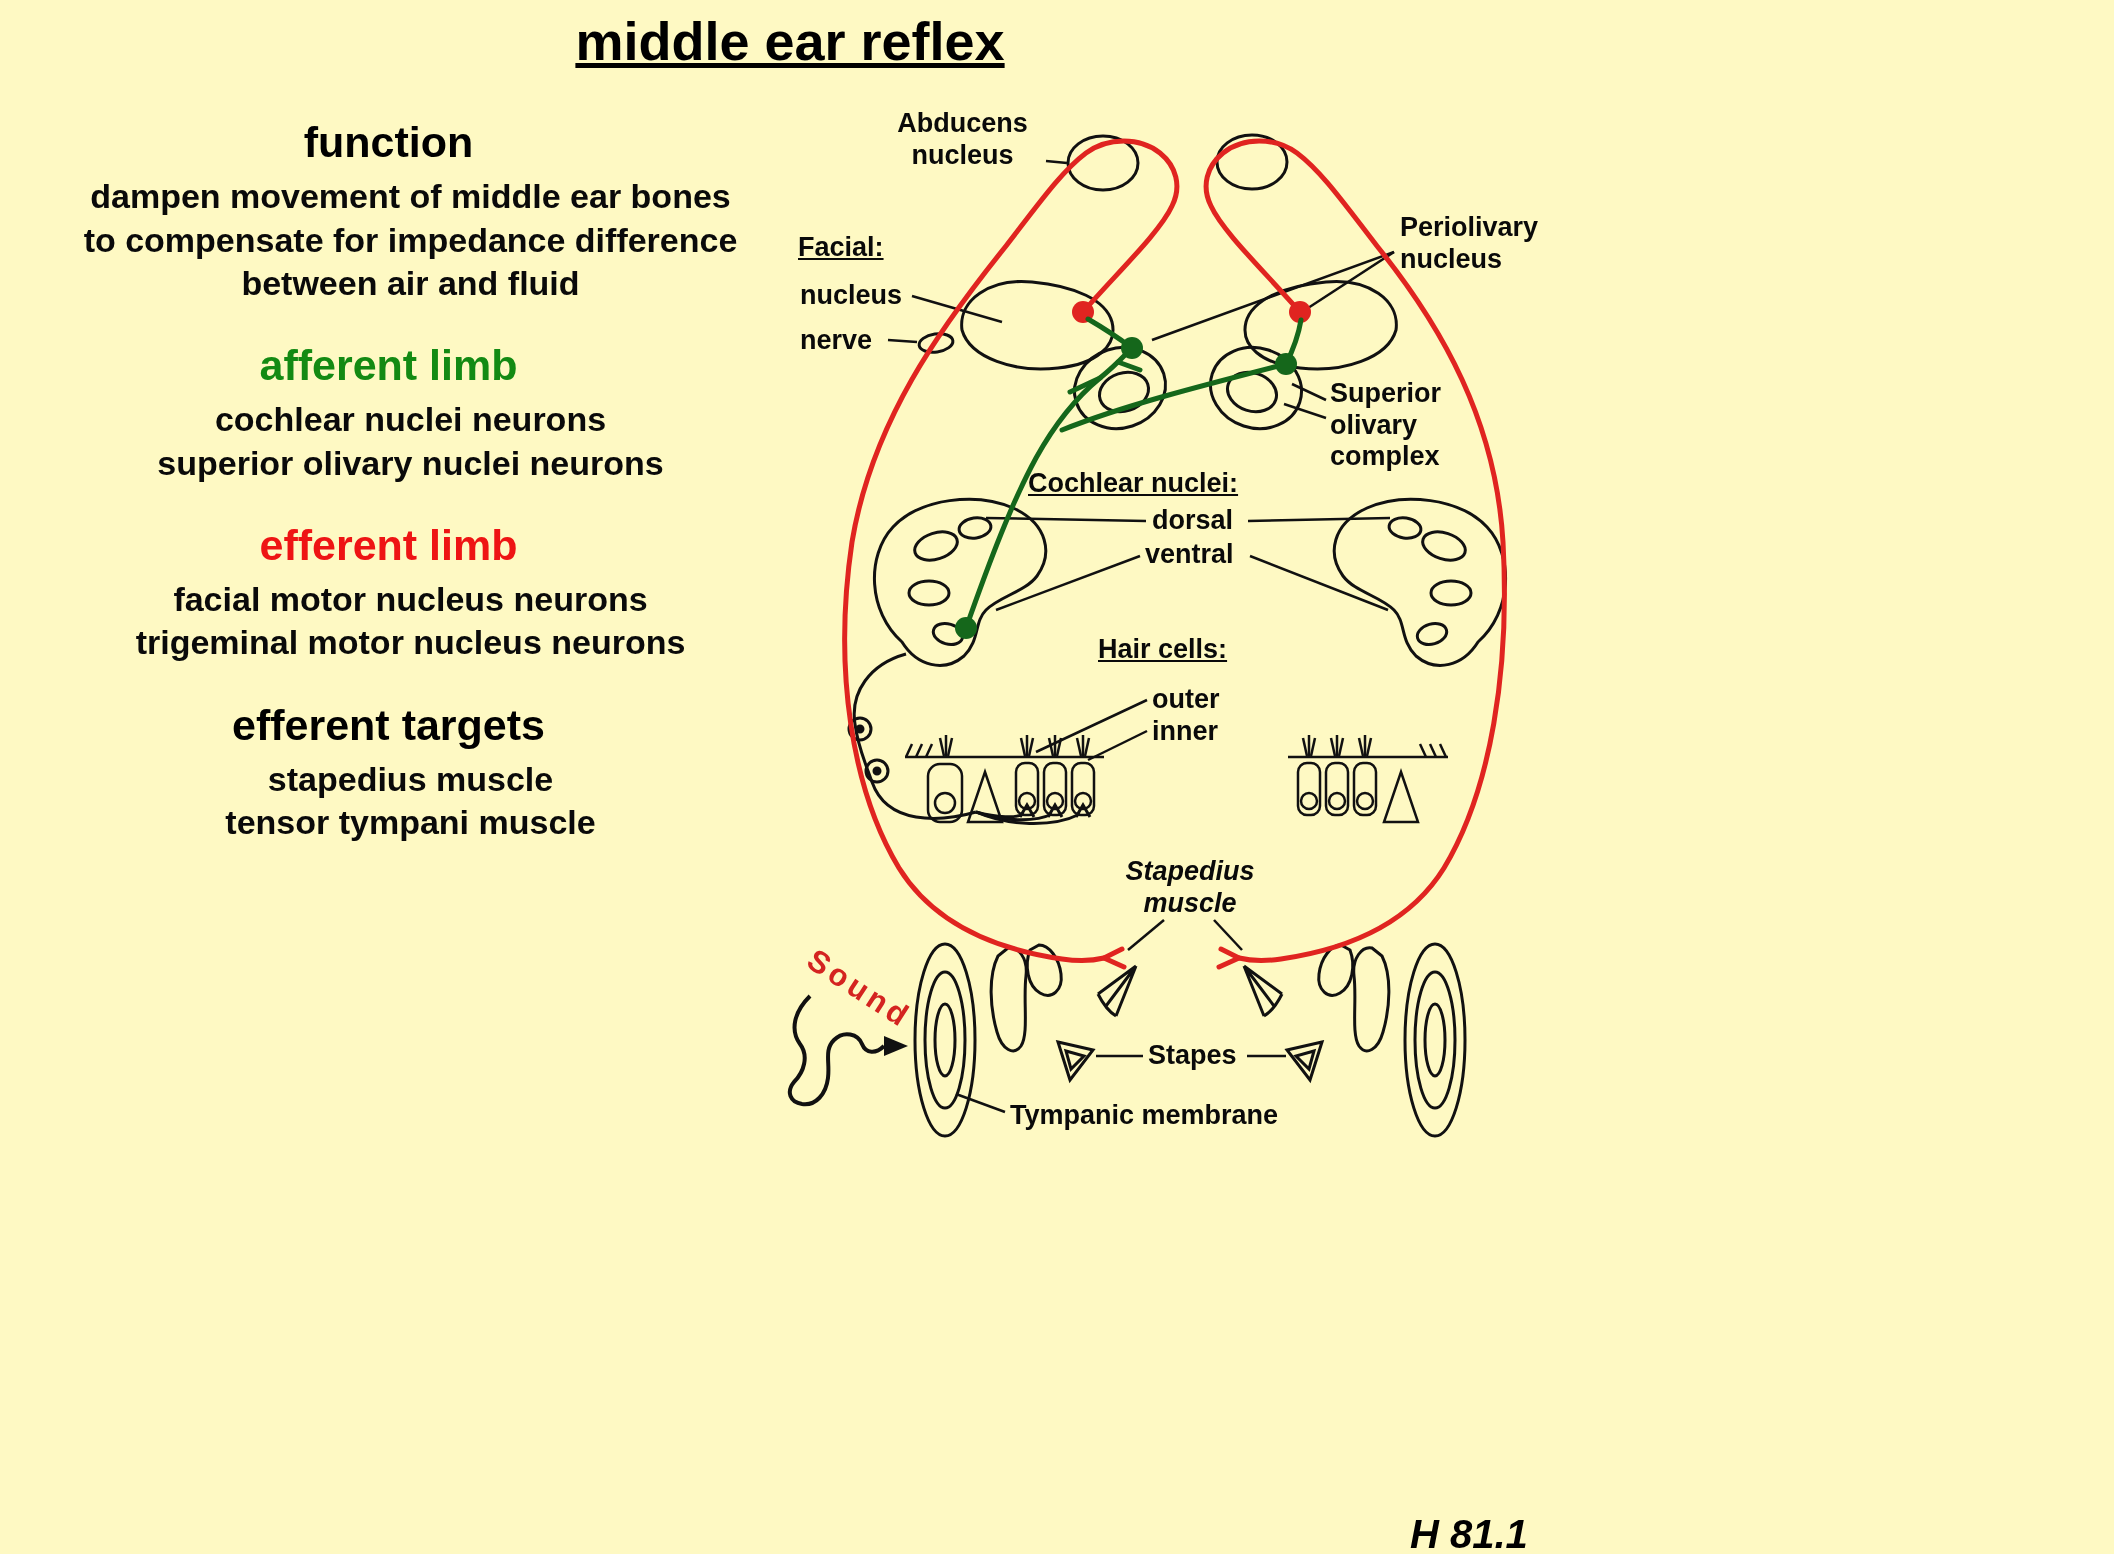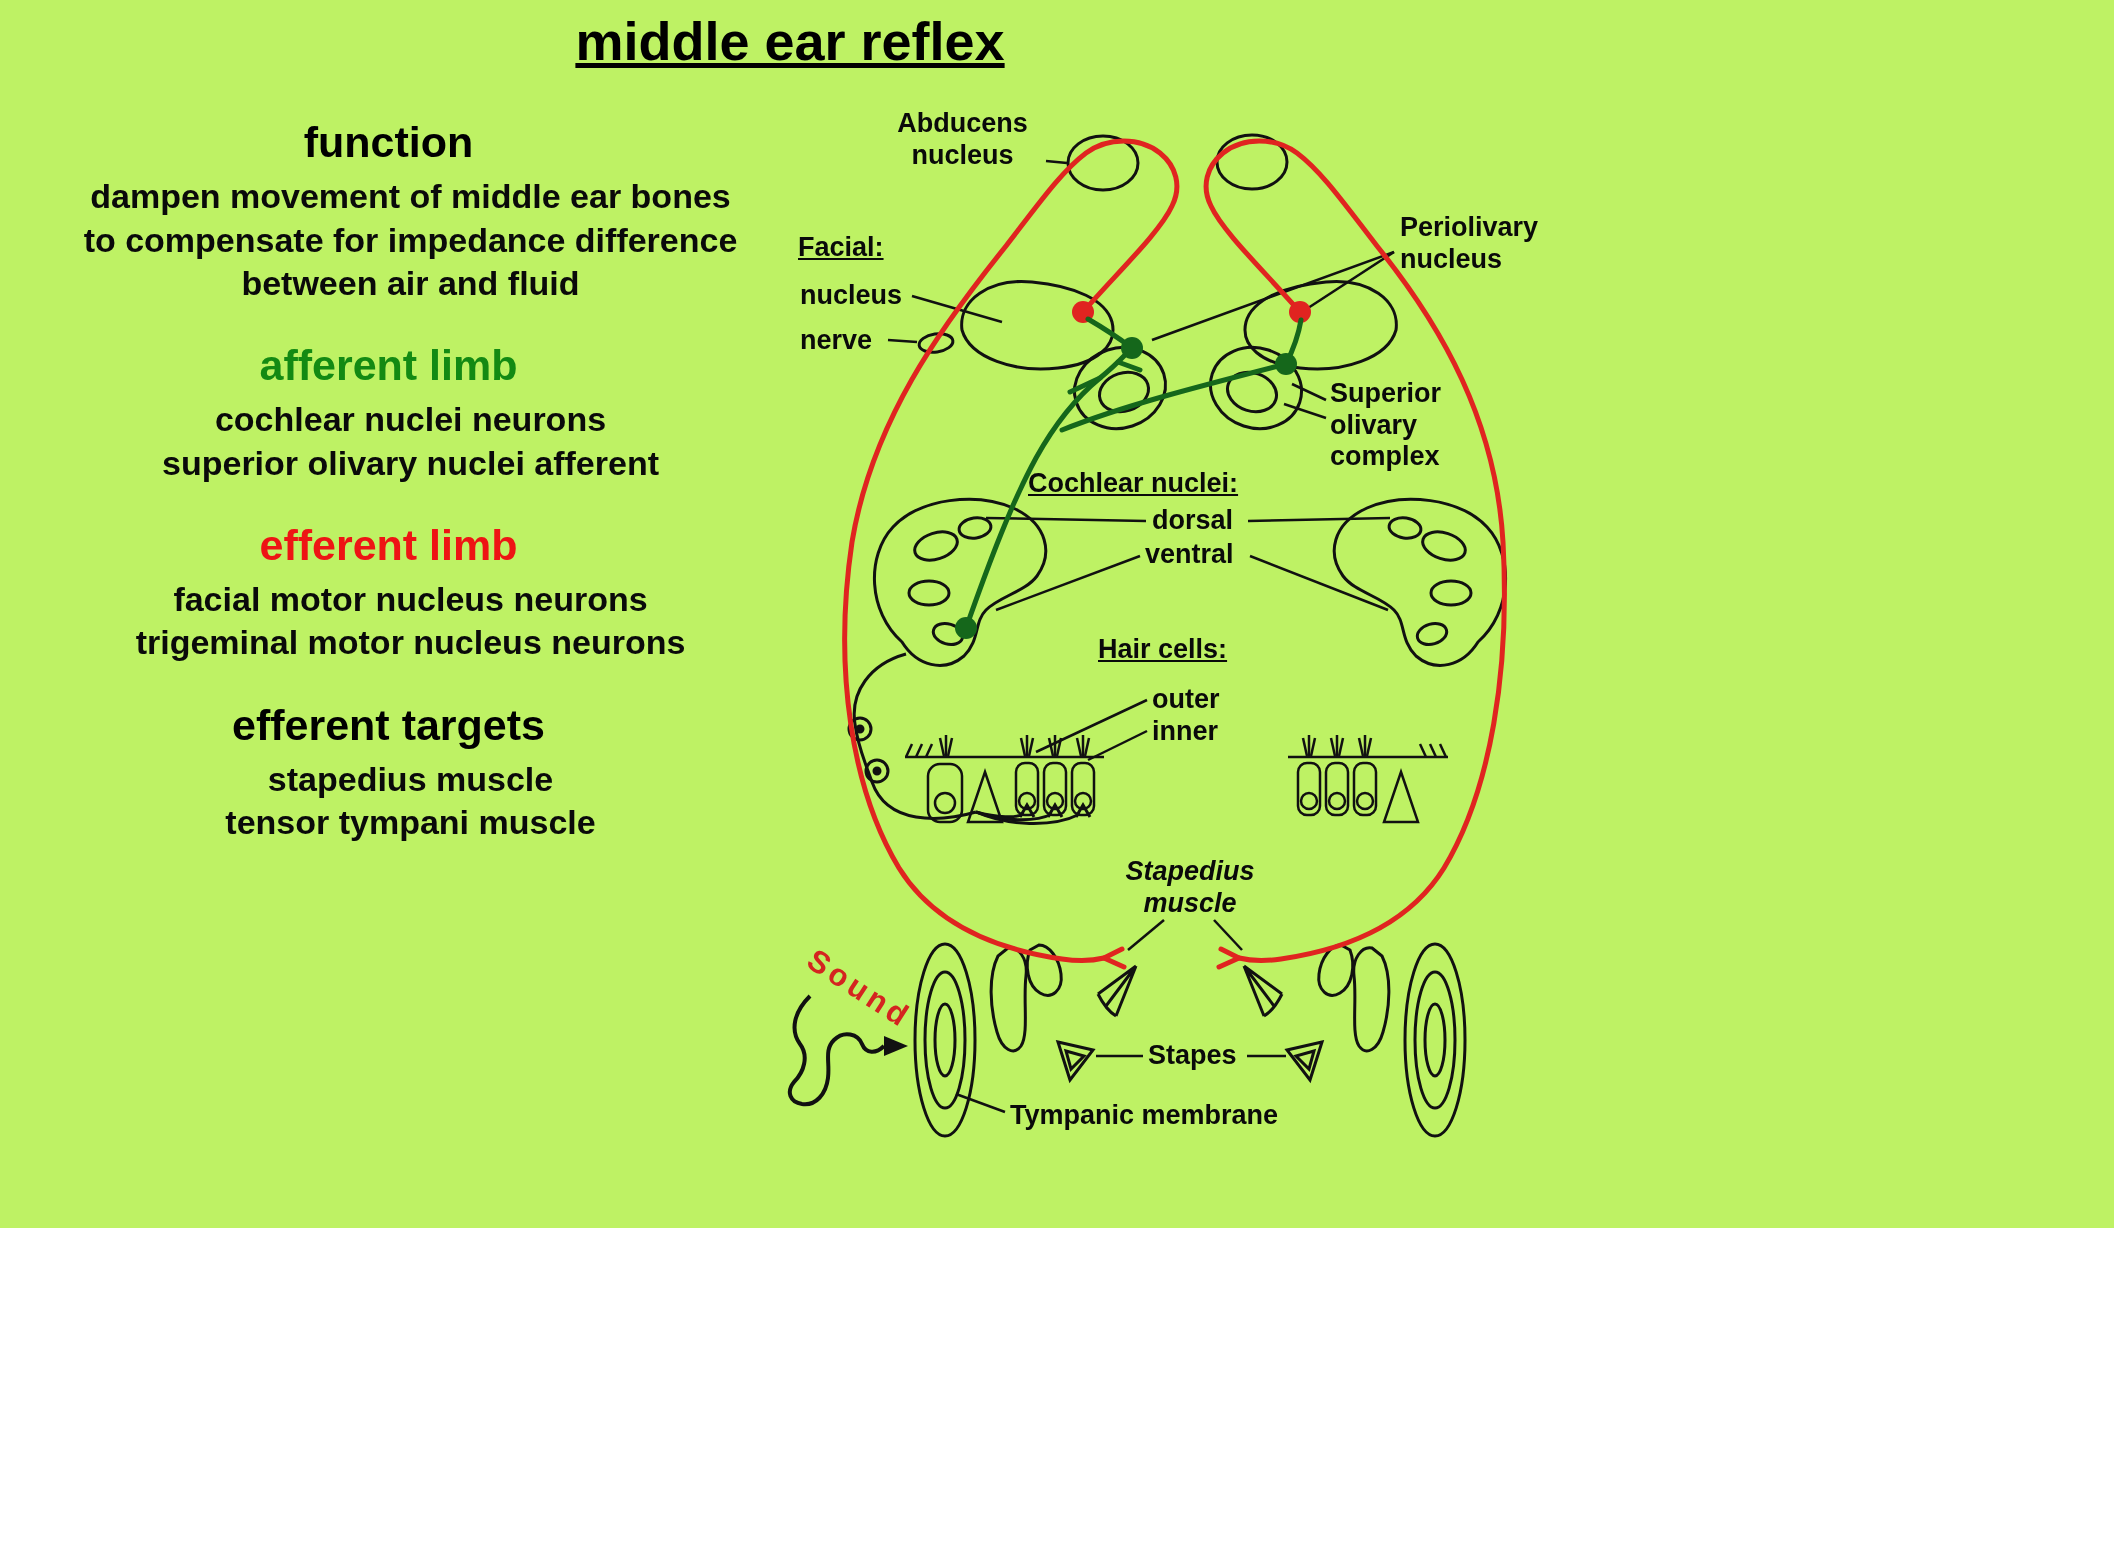--- a/index.html
+++ b/index.html
@@ -1,19 +1,19 @@
 <!DOCTYPE html>
 <html><head>
 <meta charset="utf-8">
 <style>
   html,body{margin:0;padding:0;background:#ffffff;}
   .page{
     position:relative;
-    width:2114px;height:1228px;
-    background:#bef264;
+    width:2114px;height:1554px;
+    background:#fef9c3;
     overflow:hidden;
     font-family:"Liberation Sans", sans-serif;
     font-weight:bold;
     color:#0a0a0a;
   }
   .title{
     position:absolute;left:0;top:10px;width:1580px;
     text-align:center;font-size:54px;
     text-decoration:underline;
     color:#000;
@@ -52,21 +52,21 @@
   <div class="left-panel">
     <div class="section">
       <div class="hd h-black">function</div>
       <div class="ln">dampen movement of middle ear bones</div>
       <div class="ln">to compensate for impedance difference</div>
       <div class="ln">between air and fluid</div>
     </div>
     <div class="section">
       <div class="hd h-green">afferent limb</div>
       <div class="ln">cochlear nuclei neurons</div>
-      <div class="ln">superior olivary nuclei afferent</div>
+      <div class="ln">superior olivary nuclei neurons</div>
     </div>
     <div class="section">
       <div class="hd h-red">efferent limb</div>
       <div class="ln">facial motor nucleus neurons</div>
       <div class="ln">trigeminal motor nucleus neurons</div>
     </div>
     <div class="section">
       <div class="hd h-black">efferent targets</div>
       <div class="ln">stapedius muscle</div>
       <div class="ln">tensor tympani muscle</div>

